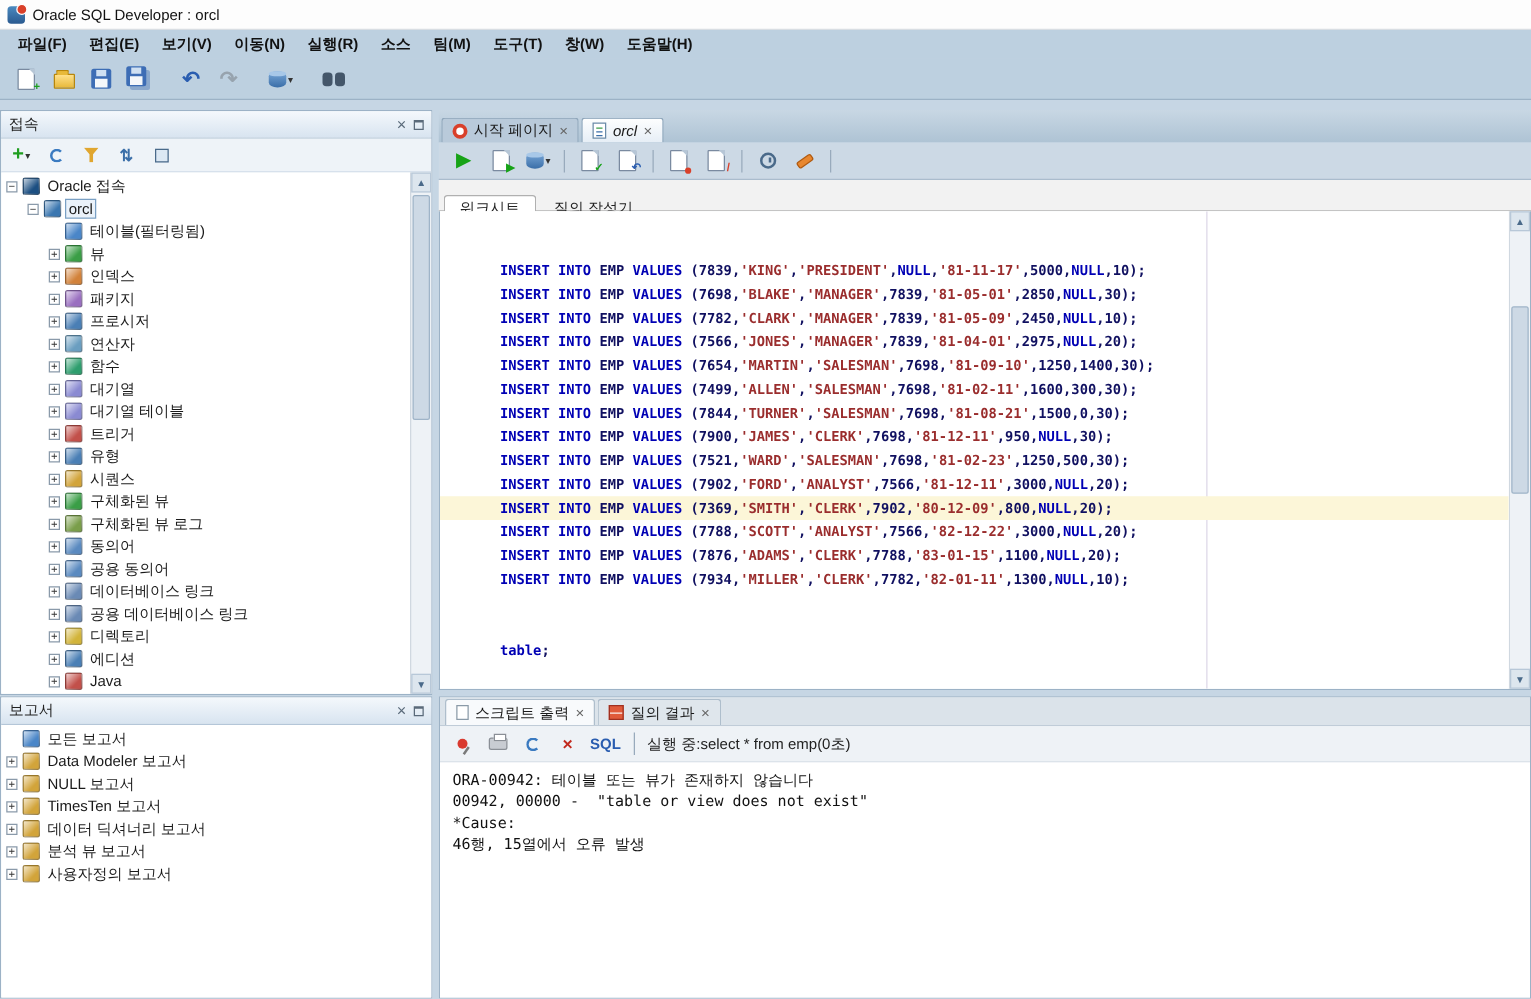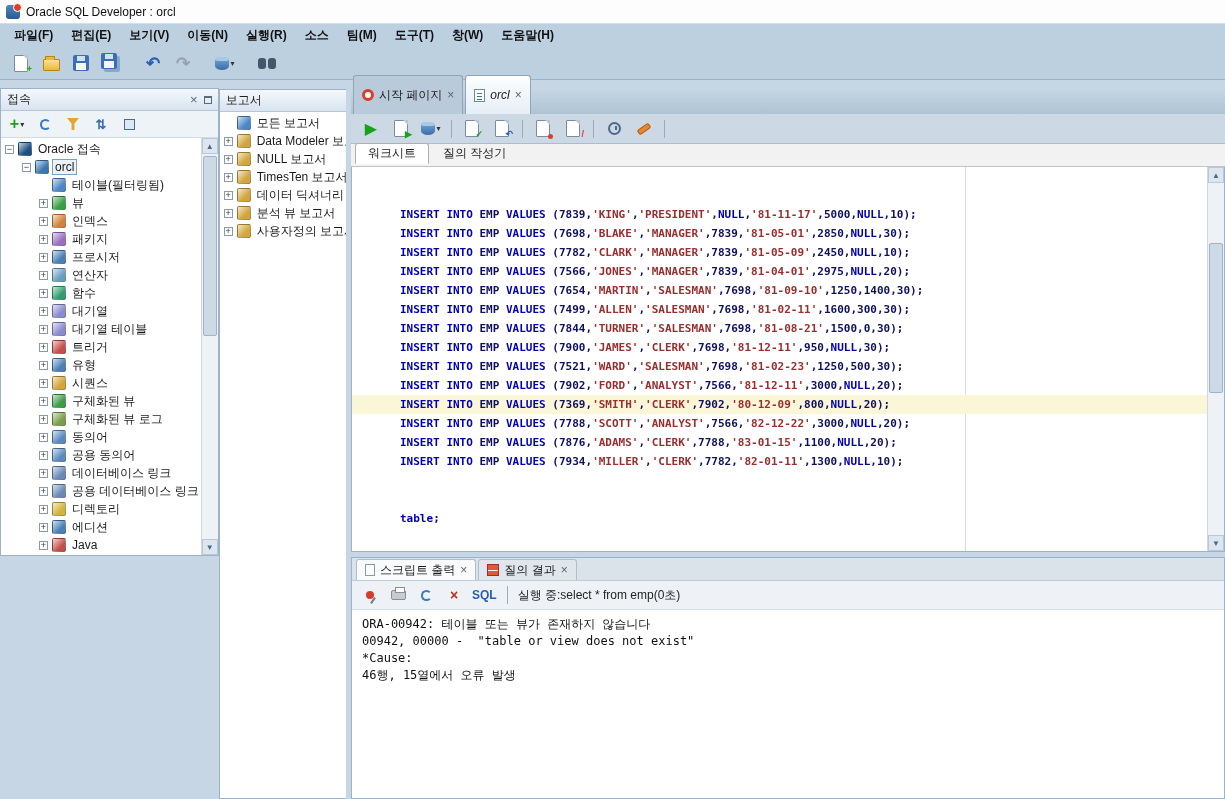--- a/index.html
+++ b/index.html
@@ -35,21 +35,21 @@
   .glyph-redo { color:#97a3ae; font-size:17px; font-weight:bold; }
   .db-cyl { width:14px; height:13px; background:linear-gradient(#7aa8d8,#3a6ea8); border-radius:7px/4px; position:relative; display:inline-block; }
   .db-cyl::before { content:""; position:absolute; top:0; left:0; right:0; height:4px; background:#a8c8e8; border-radius:7px/3px; }
   .dd { font-size:8px; color:#333; margin-left:1px; }
   .binoc { position:relative; width:18px; height:11px; display:inline-block; }
   .binoc::before,.binoc::after { content:""; position:absolute; top:0; width:8px; height:11px; background:#44566a; border-radius:3px; }
   .binoc::before{ left:0; } .binoc::after{ right:0; }
 
   
   .content { flex:1; display:flex; padding-top:8px; background:#c6d6e4; min-height:0; }
-  .left-col { width:346px; flex:none; display:flex; flex-direction:row; min-height:0; }
+  .left-col { width:346px; flex:none; display:flex; flex-direction:column; min-height:0; }
   .vsplit { width:5px; flex:none; background:#c6d6e4; cursor:col-resize; }
   .right-col { flex:1; display:flex; flex-direction:column; min-width:0; min-height:0; }
 
   
   .panel { display:flex; flex-direction:column; border:1px solid #9cb2c6; background:#fff; min-height:0; }
   .conn-panel { height:468px; flex:none; }
   .reports-panel { flex:1; margin-top:1px; }
   .panel-header { height:22px; flex:none; background:linear-gradient(#f4f8fc,#d8e4f0); border-bottom:1px solid #b4c6d8; display:flex; align-items:center; padding:0 6px; }
   .panel-title { color:#222; }
   .panel-header-icons { margin-left:auto; display:flex; align-items:center; gap:6px; }
@@ -72,40 +72,40 @@
   .node-icon { width:14px; height:14px; flex:none; border:1px solid rgba(0,0,0,.28); border-radius:2px; background-image:linear-gradient(135deg, rgba(255,255,255,.75), rgba(255,255,255,0) 65%); }
   .node-label { padding:0 2px; }
 
   .vscroll { width:17px; flex:none; background:#eef2f6; border-left:1px solid #d0d8e0; display:flex; flex-direction:column; }
   .sb-btn { height:16px; flex:none; display:flex; align-items:center; justify-content:center; font-size:8px; color:#4a6a8a; background:#dde6ee; border:1px solid #b8c8d8; }
   .sb-track { flex:1; position:relative; }
   .sb-thumb { position:absolute; left:1px; right:1px; background:#cdd9e5; border:1px solid #9fb4c8; border-radius:2px; }
 
   
   .doc-tabbar { height:26px; flex:none; background:linear-gradient(#c8d7e4,#aec3d4); display:flex; align-items:flex-end; padding:0 2px; gap:2px; }
-  .doc-tab { height:39px; display:inline-flex; align-items:center; gap:5px; padding:0 8px; border:1px solid #8fa6ba; border-bottom:none; background:#b9cada; border-radius:3px 3px 0 0;text-align:center; }
+  .doc-tab { height:20px; display:inline-flex; align-items:center; gap:5px; padding:0 8px; border:1px solid #8fa6ba; border-bottom:none; background:#b9cada; border-radius:3px 3px 0 0;text-align:center; }
   .doc-tab.active { background:linear-gradient(#fdfefe,#e6eef6); }
   .doc-tab.active .tab-label { font-style:italic; }
   .oracle-o { width:12px; height:12px; border:3px solid #d9402a; border-radius:50%; background:#fff; display:inline-block; }
   .sheet-icon { width:11px; height:13px; background:#fff; border:1px solid #6a8aa8; display:inline-block; position:relative; }
   .sheet-icon::before { content:""; position:absolute; left:2px; top:3px; right:2px; height:1px; background:#3a9e46; box-shadow:0 3px 0 #3a6ea8, 0 6px 0 #3a6ea8; }
   .tab-close { color:#666; font-size:12px; line-height:1; }
 
   
   .ws-toolbar { height:30px; flex:none; background:#ccd9e5; border-bottom:1px solid #aabccd; display:flex; align-items:center; padding:0 8px; gap:6px; }
   .ws-icon { width:24px; height:24px; display:inline-flex; align-items:center; justify-content:center; position:relative; }
   .run-tri { color:#17a317; font-size:16px; line-height:1; }
   .sep { width:1px; height:18px; background:#98aabc; margin:0 2px; }
   .clock { width:13px; height:13px; border:2px solid #4a6a8a; border-radius:50%; position:relative; display:inline-block; }
   .clock::before { content:""; position:absolute; left:5px; top:2px; width:2px; height:4px; background:#4a6a8a; }
   .eraser { width:14px; height:6px; background:#e8872f; border:1px solid #b05a10; border-radius:2px; transform:rotate(-35deg); display:inline-block; }
   .reddot { position:absolute; bottom:2px; right:2px; width:5px; height:5px; background:#d9402a; border-radius:50%; }
 
   
-  .ws-tabstrip { height:23px; flex:none; background:#f2f2f2; border-bottom:1px solid #c4c4c4; display:flex; align-items:flex-end; padding:2px 4px; gap:2px; }
+  .ws-tabstrip { height:23px; flex:none; background:#f2f2f2; border-bottom:1px solid #c4c4c4; display:flex; align-items:flex-start; padding:12px 4px; gap:2px; }
   .ws-tab { height:21px; display:inline-flex; align-items:center; padding:0 12px; color:#222; }
   .ws-tab.active { background:#fff; border:1px solid #b0b0b0; border-bottom:1px solid #fff; border-radius:3px 3px 0 0; }
 
   
   .editor-wrap { flex:1; display:flex; min-height:0; border:1px solid #9cb2c6; border-top:none; background:#fff; }
   .editor { flex:1; position:relative; overflow:hidden; background:#fff; }
   .margin-line { position:absolute; left:613px; top:0; bottom:0; width:1px; background:#ddd7e8; }
   .code { position:relative; padding-top:38px; font-family:"DejaVu Sans Mono", monospace; font-size:11px; font-weight:bold; }
   .code-line { height:19px; line-height:19px; padding-left:48px; white-space:pre; }
   .code-line.current { background:#fcf6d8; }

